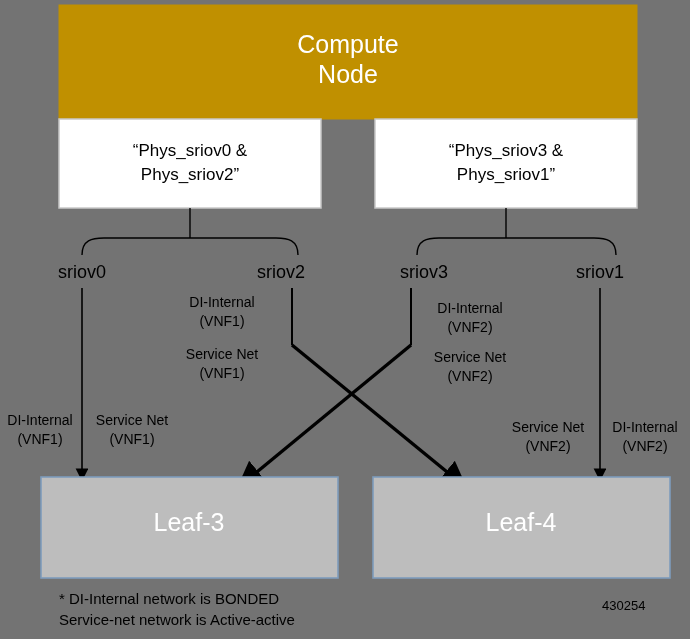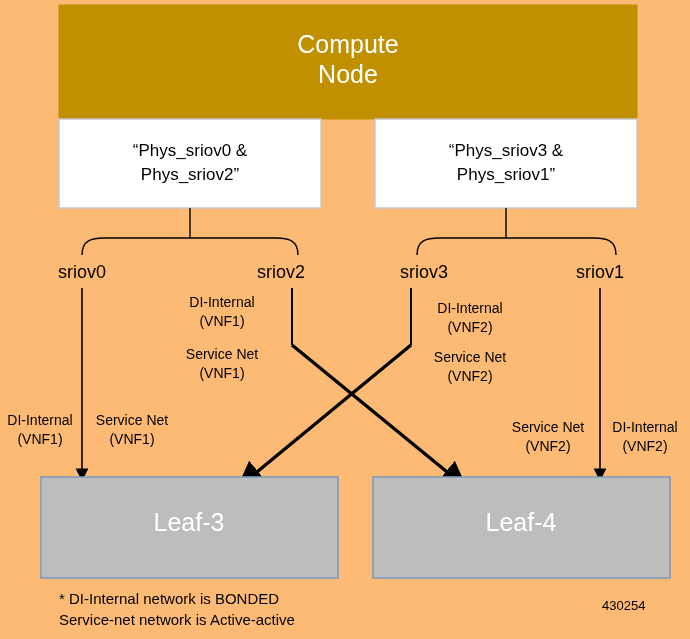--- a/index.html
+++ b/index.html
@@ -8,21 +8,21 @@
     padding: 0;
     background: #ffffff;
   }
   body {
     font-family: "Liberation Sans", sans-serif;
   }
   #diagram-root {
     position: relative;
     width: 690px;
     height: 639px;
-    background: #fdba74;
+    background: #737373;
     overflow: hidden;
   }
   svg.layer {
     position: absolute;
     top: 0;
     left: 0;
     width: 690px;
     height: 639px;
   }
   .txt {

